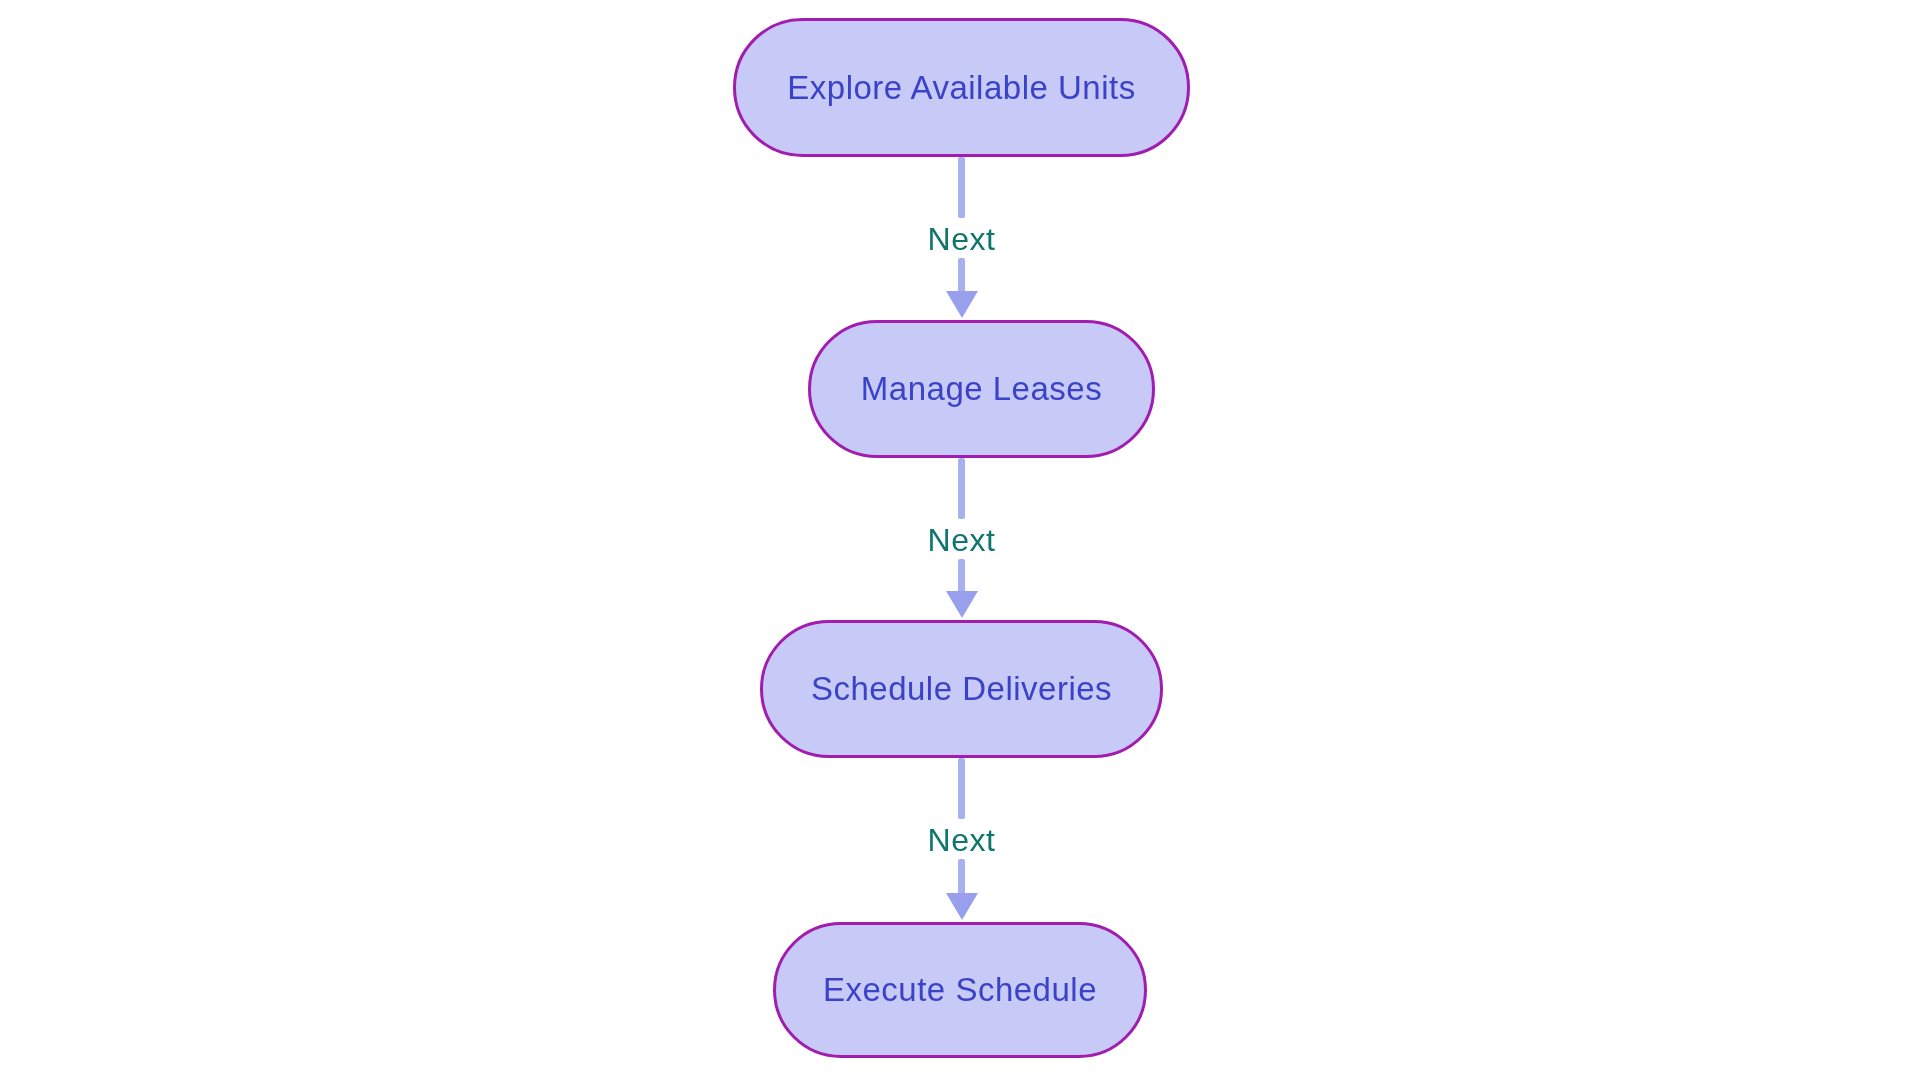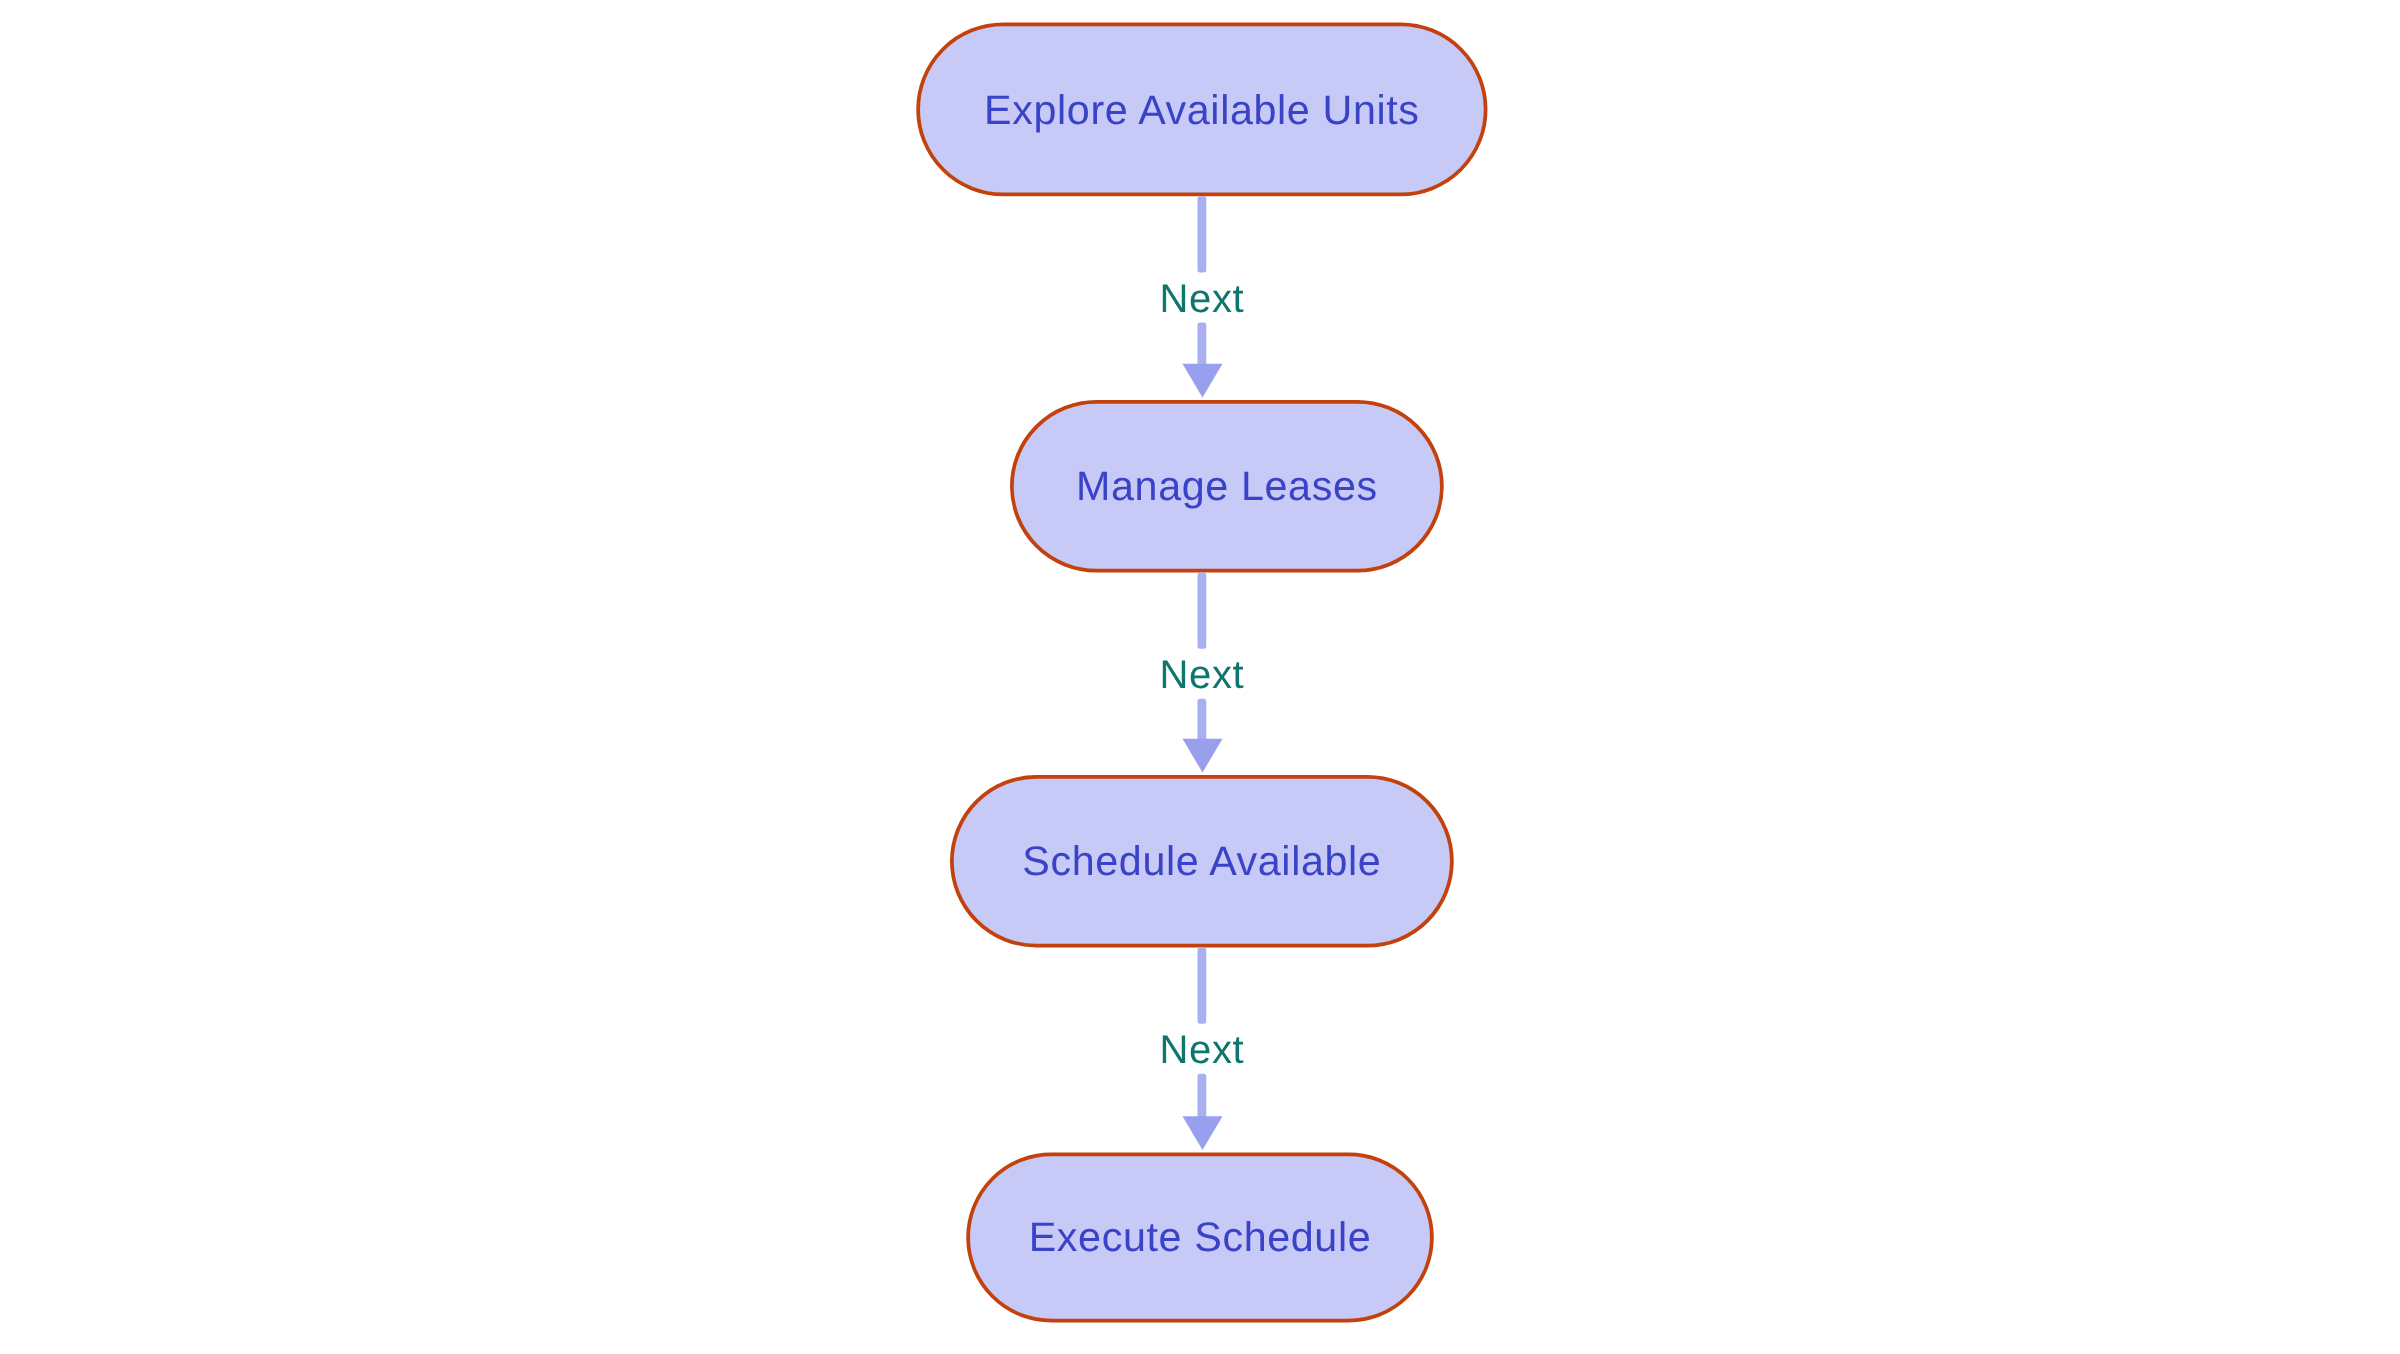--- a/index.html
+++ b/index.html
@@ -13,21 +13,21 @@
     width: 1920px;
     height: 1083px;
     background: #ffffff;
     overflow: hidden;
   }
   
   .node {
     position: absolute;
     box-sizing: border-box;
     background: #c7c9f6;
-    border: 3px solid #c2410c;
+    border: 3px solid #a21caf;
     border-radius: 70px;
     display: flex;
     align-items: center;
     justify-content: center;
   }
   .node .node-label {
     color: #3a43c8;
     font-size: 33px;
     font-weight: 500;
     letter-spacing: 0.5px;
@@ -104,21 +104,21 @@
   </div>
 
   <div class="connector c2">
     <span class="edge-line seg-a"></span>
     <span class="edge-label">Next</span>
     <span class="edge-line seg-b"></span>
     <span class="arrowhead"></span>
   </div>
 
   <div class="node n3">
-    <span class="node-label">Schedule Available</span>
+    <span class="node-label">Schedule Deliveries</span>
   </div>
 
   <div class="connector c3">
     <span class="edge-line seg-a"></span>
     <span class="edge-label">Next</span>
     <span class="edge-line seg-b"></span>
     <span class="arrowhead"></span>
   </div>
 
   <div class="node n4">

